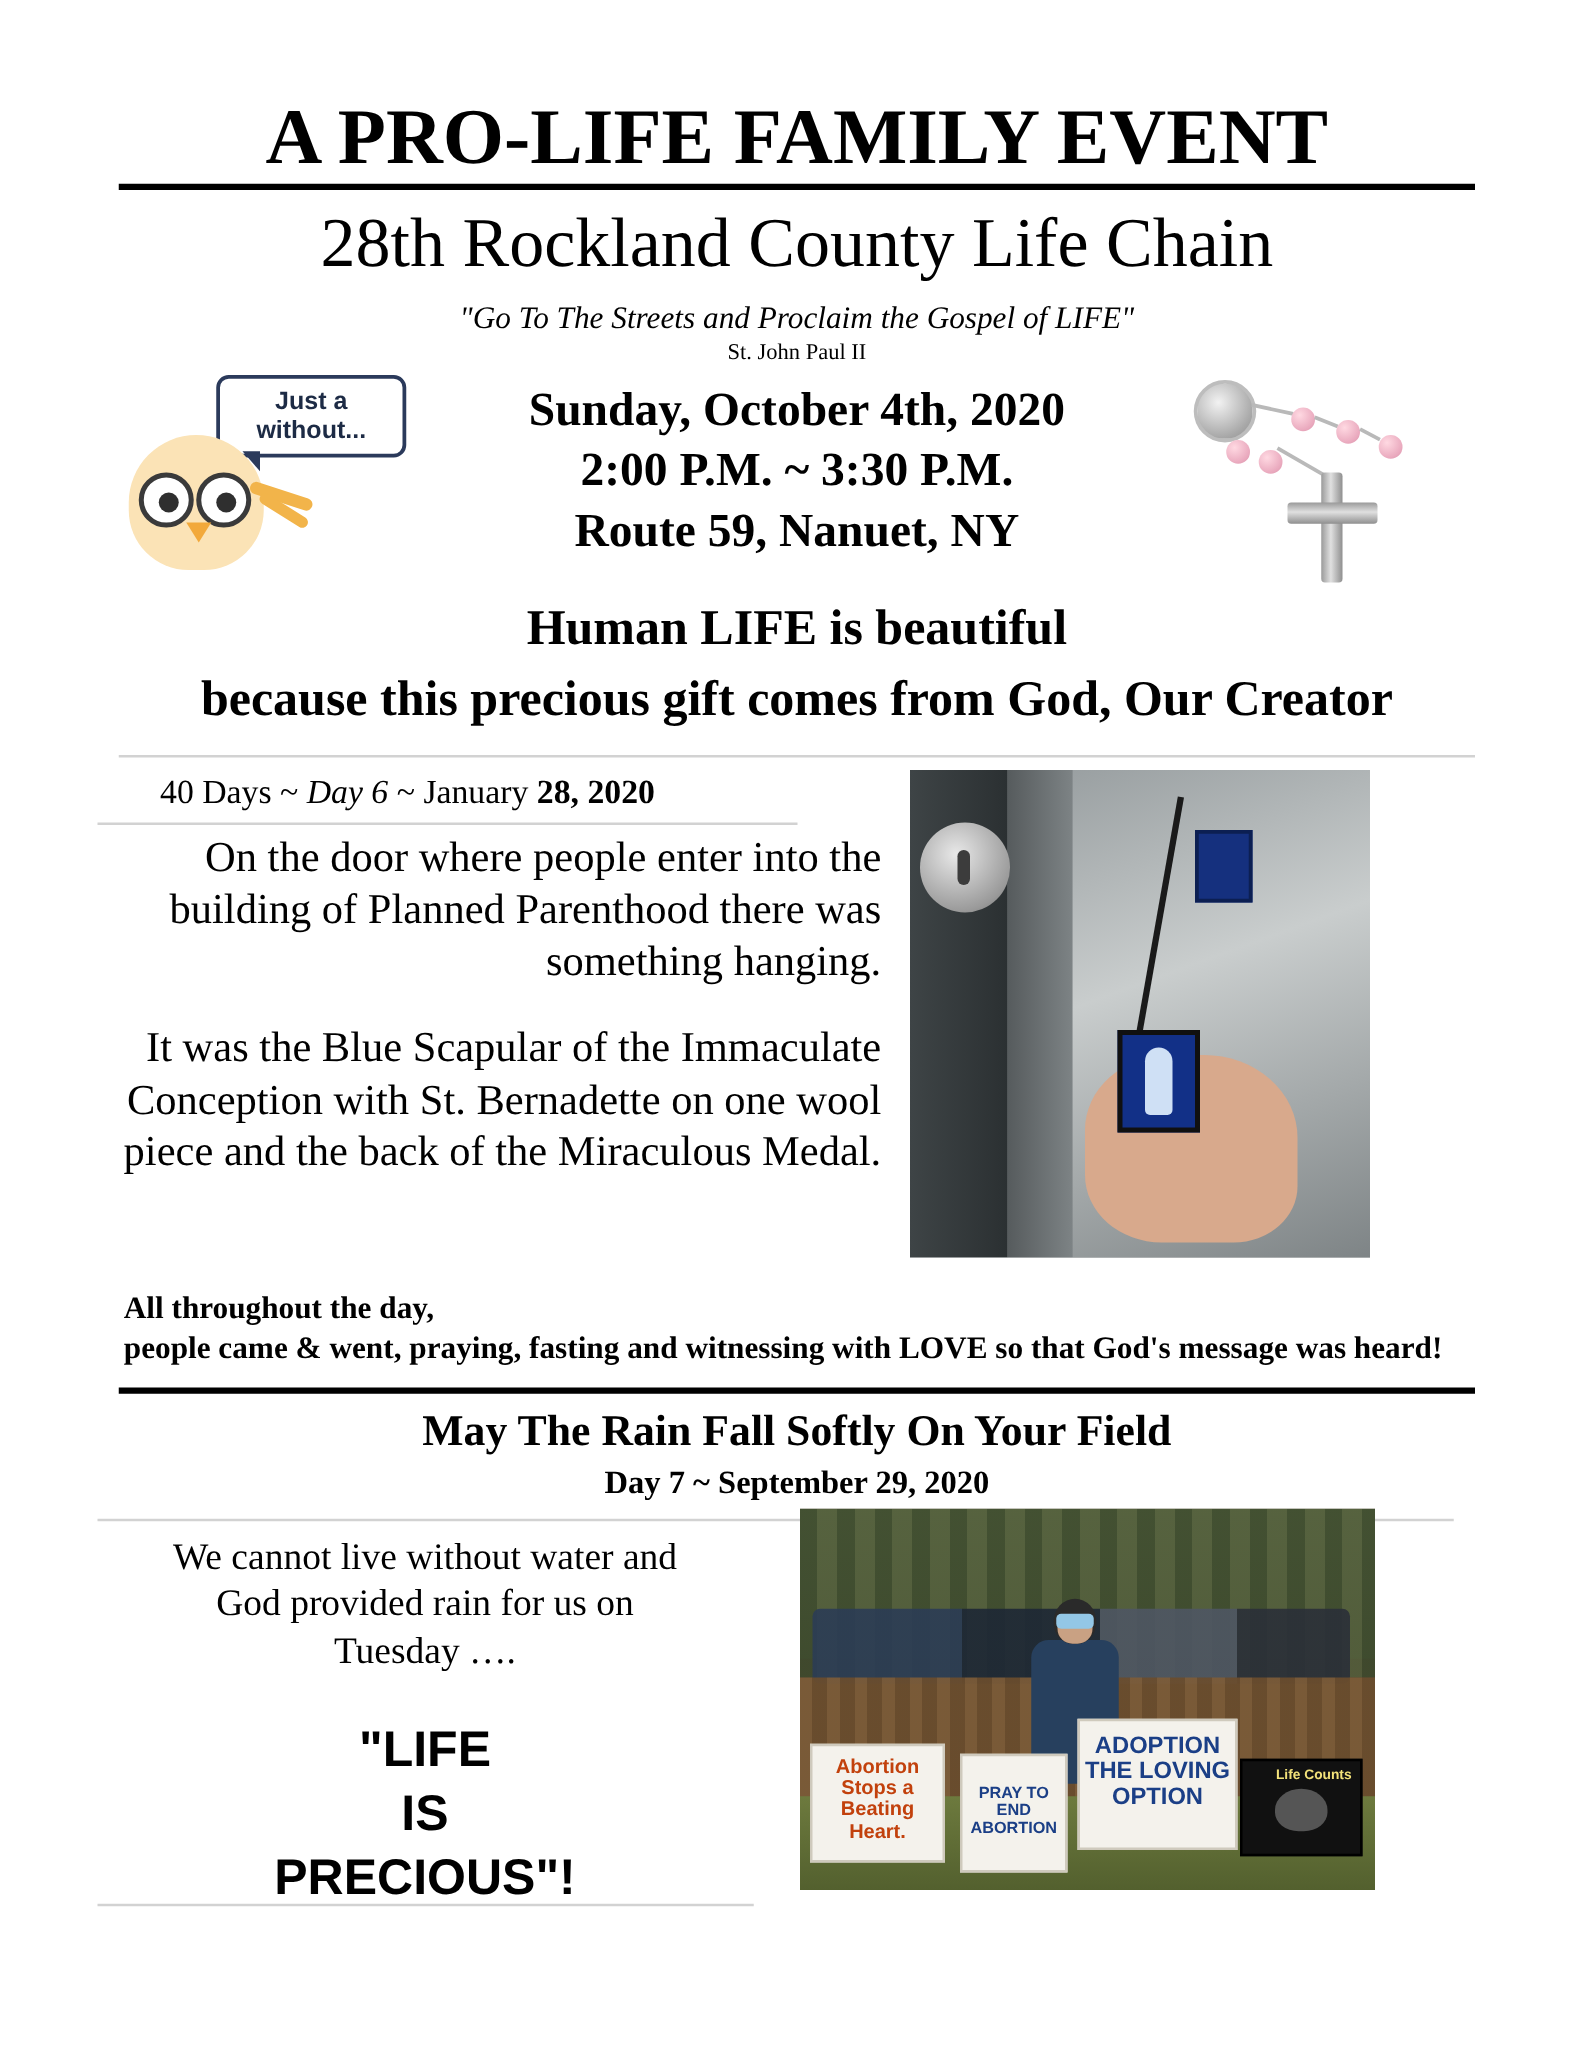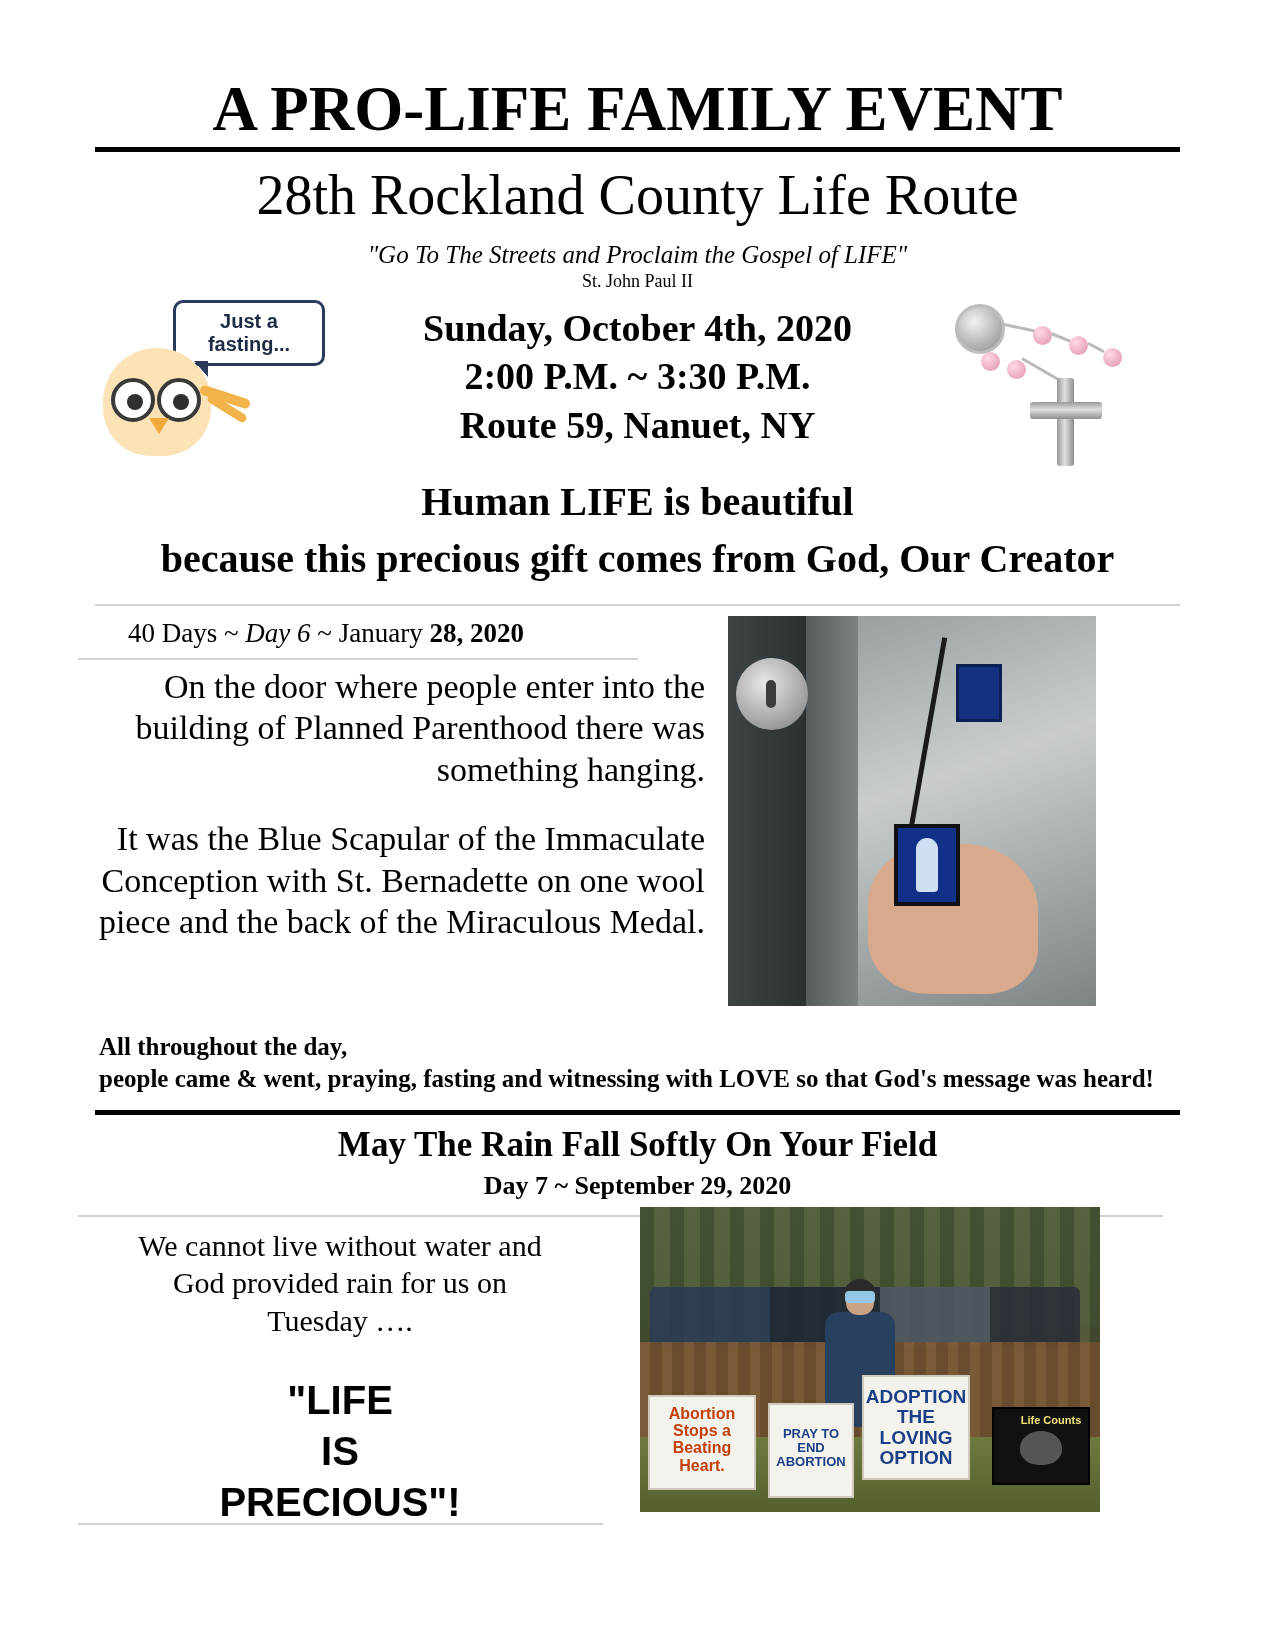--- a/index.html
+++ b/index.html
@@ -418,42 +418,42 @@
     box-sizing: border-box;
     font-family: "Liberation Sans", sans-serif;
     font-weight: bold;
     text-align: center;
     line-height: 1.08;
   }
   .sign.red { color: #c2410c; }
   .sign.blue { color: #1b3f86; }
   .sign-abortion { left: 8px; top: 188px; width: 108px; height: 95px; font-size: 16px; padding-top: 8px; }
   .sign-pray { left: 128px; top: 196px; width: 86px; height: 95px; font-size: 13px; padding-top: 22px; }
-  .sign-adoption { left: 222px; top: 168px; width: 108px; height: 105px; font-size: 19px; padding-top: 10px; }
+  .sign-adoption { left: 222px; top: 168px; width: 128px; height: 105px; font-size: 19px; padding-top: 10px; }
   .sign-black { left: 352px; top: 200px; width: 98px; height: 78px; background:#111; border:2px solid #000; color:#fff; font-size: 11px; padding-top: 6px; }
   .sign-black .lc { color:#f3e27a; font-size: 11px; padding-left: 20px; }
   .sign-black .baby { display:block; width: 42px; height: 34px; margin: 4px auto 0 auto; background: #555; border-radius: 50% 50% 45% 45%; }
 </style>
 </head>
 <body>
 
 <div class="page">
 
   <div class="headline">A PRO-LIFE FAMILY EVENT</div>
   <div class="headline-rule"></div>
-  <div class="subheadline">28th Rockland County Life Route</div>
+  <div class="subheadline">28th Rockland County Life Chain</div>
   <div class="quote">"Go To The Streets and Proclaim the Gospel of LIFE"</div>
   <div class="quote-attr">St. John Paul II</div>
 
   <div class="event-row">
 
     <div class="owl-wrap">
       <div class="bubble">
         <span>Just a</span><br>
-        <span>fasting...</span>
+        <span>without...</span>
       </div>
       <div class="owl-body"></div>
       <div class="owl-eye l">
           <div class="owl-pupil"></div>
         </div>
       <div class="owl-eye r">
           <div class="owl-pupil"></div>
         </div>
       <div class="owl-beak"></div>
       <div class="owl-wing"></div>

